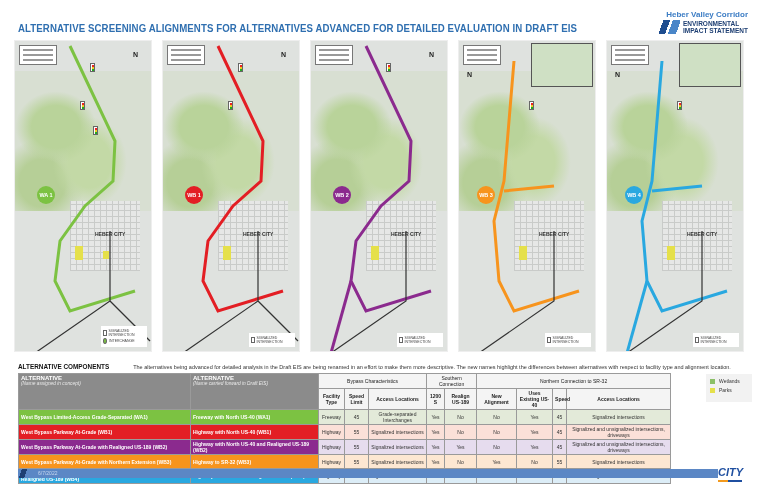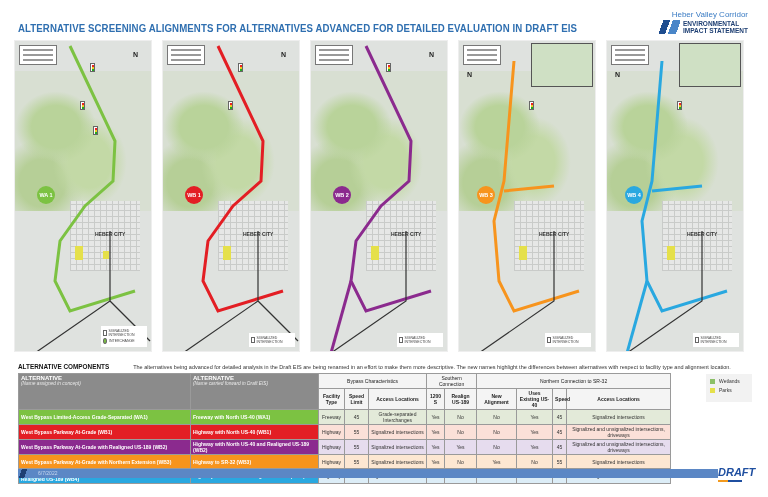--- a/index.html
+++ b/index.html
@@ -2,21 +2,21 @@
 <html><head>
 <meta charset="utf-8">
 <style>
   * { box-sizing: border-box; margin: 0; padding: 0; }
   html, body { width: 768px; height: 497px; background: #ffffff; overflow: hidden; font-family: "Liberation Sans", sans-serif; }
   .page { position: relative; width: 768px; height: 497px; }
 
   .main-title { position: absolute; left: 18px; top: 22px; font-size: 10.5px; font-weight: bold; color: #2f6fb0; letter-spacing: 0.1px; transform: scaleX(0.92); transform-origin: left; white-space: nowrap; }
 
   .brand { position: absolute; right: 20px; top: 10px; width: 120px; text-align: right; }
-  .brand .corridor { font-size: 8px; font-weight: normal; color: #3b7cc4; }
+  .brand .corridor { font-size: 8px; font-weight: bold; color: #3b7cc4; }
   .brand .eis-wrap { display: flex; justify-content: flex-end; align-items: center; gap: 3px; margin-top: 1px; }
   .brand .slashes { width: 22px; height: 14px; background: linear-gradient(110deg, transparent 20%, #1e4d8f 20%, #1e4d8f 45%, transparent 45%, transparent 55%, #4a86c8 55%, #4a86c8 85%, transparent 85%); }
   .brand .eis { font-size: 6.5px; font-weight: bold; color: #1e3f73; line-height: 7px; text-align: left; }
 
   .maps { position: absolute; left: 14px; top: 40px; width: 740px; height: 315px; }
   .map { position: absolute; top: 0; width: 138px; height: 312px; background: #dfe2df; overflow: hidden; border: 1px solid #eee; }
   .map .terrain { position: absolute; left: 0; top: 30px; width: 100%; height: 140px; background:
       radial-gradient(ellipse at 30% 40%, #b9d39a 0 18%, transparent 30%),
       radial-gradient(ellipse at 55% 65%, #c3d9a6 0 20%, transparent 35%),
       radial-gradient(ellipse at 20% 80%, #b6cf97 0 15%, transparent 28%),
@@ -338,15 +338,15 @@
     <div>
         <i style="background:#e5e04a"></i>
         <span>Parks</span>
       </div>
   </div>
 
   <div class="footer-bar">
     <div class="slash"></div>
     <div class="date">6/7/2022</div>
   </div>
-  <div class="udot">DRAFT</div>
+  <div class="udot">CITY</div>
   <div class="udot-sub"></div>
 </div>
 
 </body></html>

